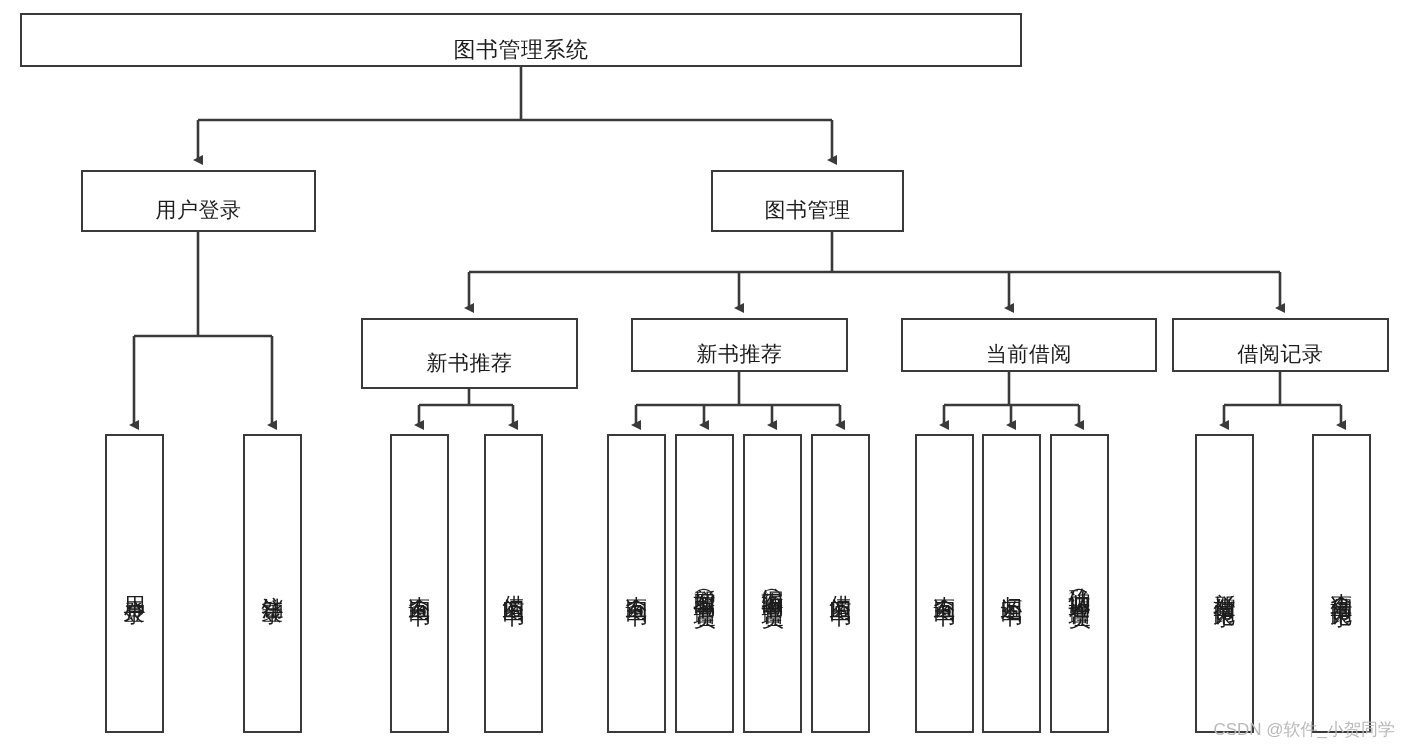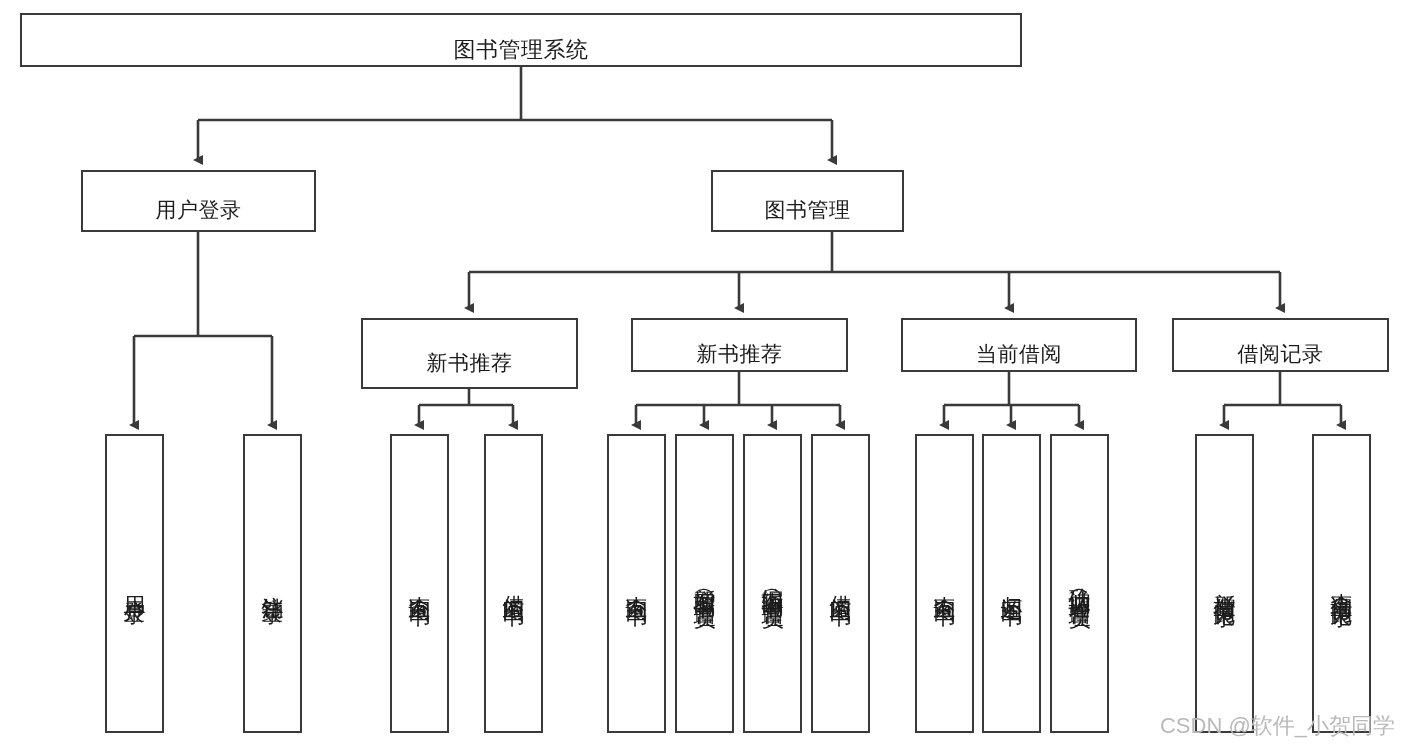--- a/index.html
+++ b/index.html
@@ -62,21 +62,21 @@
     font-size: 22px;
     line-height: 1.0;
     letter-spacing: 3px;
     white-space: nowrap;
     max-height: 260px;
   }
   .watermark {
     position: absolute;
     right: 10px;
     bottom: 6px;
-    font-size: 22px;
+    font-size: 17px;
     color: #b9b9b9;
     white-space: nowrap;
     font-family: "Liberation Sans", "DejaVu Sans", sans-serif;
   }
 </style>
 </head>
 <body>
 
 <div id="canvas">
 
@@ -140,21 +140,21 @@
   <div class="node h" style="left:711px; top:170px; width:193px; height:62px;">
     <span class="label">图书管理</span>
   </div>
 
   <div class="node h" style="left:361px; top:318px; width:217px; height:71px;">
     <span class="label">新书推荐</span>
   </div>
   <div class="node h" style="left:631px; top:318px; width:217px; height:54px;">
     <span class="label">新书推荐</span>
   </div>
-  <div class="node h" style="left:901px; top:318px; width:236px; height:54px;">
+  <div class="node h" style="left:901px; top:318px; width:256px; height:54px;">
     <span class="label">当前借阅</span>
   </div>
   <div class="node h" style="left:1172px; top:318px; width:217px; height:54px;">
     <span class="label">借阅记录</span>
   </div>
 
   <div class="node v" style="left:105px; top:434px; width:59px; height:299px;">
     <span class="label">用户登录</span>
   </div>
   <div class="node v" style="left:243px; top:434px; width:59px; height:299px;">

